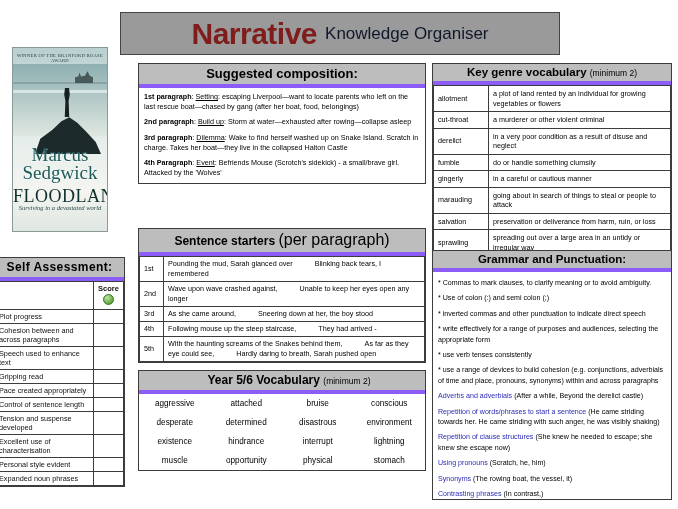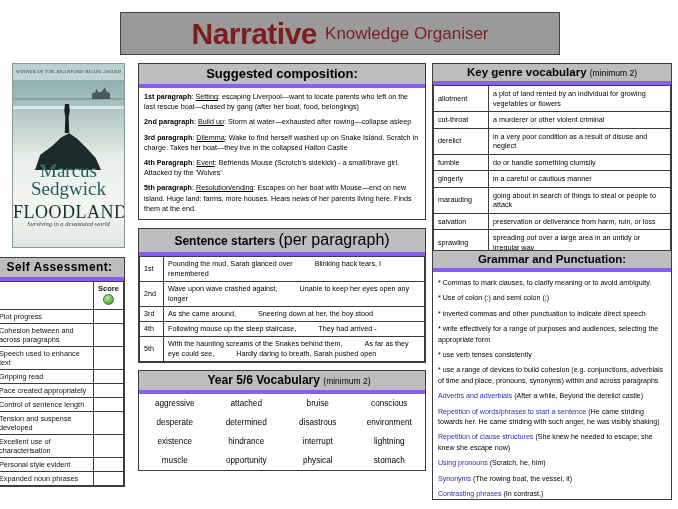--- a/index.html
+++ b/index.html
@@ -12,34 +12,34 @@
   .page { position: relative; width: 678px; height: 509px; background:#fff; }
 
   
   .title-banner {
     position: absolute; left: 120px; top: 12px; width: 440px; height: 43px;
     background: #9a9a9a; border: 1px solid #444;
     display: flex; align-items: center; justify-content: center;
     gap: 8px;
   }
   .title-main { font-size: 30px; font-weight: bold; color: #7f1d1d; letter-spacing: -0.5px; }
-  .title-sub  { font-size: 17px; color: #7f1d1d; font-weight: normal; }
+  .title-sub  { font-size: 17px; color: #0f172a; font-weight: normal; }
 
   
   .panel { position: absolute; border: 1px solid #3c3c3c; background: #fff; }
   .panel-head {
     background: #bdbdbd; border-bottom: 4px solid #8b5cf6;
     text-align: center; font-weight: bold; color:#000;
     padding: 2px 0 3px 0;
   }
   .panel-head .min { font-weight: normal; font-size: 8.5px; }
 
   
   .cover {
-    position: absolute; left: 12px; top: 63px; width: 113px; height: 185px;
+    position: absolute; left: 12px; top: 47px; width: 96px; height: 185px;
     background: linear-gradient(#b9cfd0 0%, #cfdedd 22%, #e9efec 55%, #f4f5f1 78%, #dfe6e1 100%);
     border: 1px solid #8a9a98; overflow: hidden;
   }
   .cover-award {
     position:absolute; top:5px; left:0; right:0; text-align:center;
     font-family: "Liberation Serif", serif; font-size: 4.6px;
     letter-spacing: .3px; color:#22403f; font-variant: small-caps;
   }
   .cover-sea {
     position:absolute; left:0; right:0; top:16px; height:72px;
@@ -215,21 +215,20 @@
     </table>
   </div>
 
   <div class="panel composition">
     <div class="panel-head">Suggested composition:</div>
     <div class="comp-body" id="comp-body">
         <div class="comp-p"><b>1st paragraph</b>: <u>Setting</u><span>: escaping Liverpool—want to locate parents who left on the last rescue boat—chased by gang (after her boat, food, belongings)</span></div>
         <div class="comp-p"><b>2nd paragraph</b>: <u>Build up</u><span>: Storm at water—exhausted after rowing—collapse asleep</span></div>
         <div class="comp-p"><b>3rd paragraph</b>: <u>Dilemma</u><span>: Wake to find herself washed up on Snake Island. Scratch in charge. Takes her boat—they live in the collapsed Halton Castle</span></div>
         <div class="comp-p"><b>4th Paragraph</b>: <u>Event</u><span>: Befriends Mouse (Scrotch's sidekick) - a small/brave girl. Attacked by the 'Wolves'</span></div>
-        <div class="comp-p"><b>5th paragraph</b>: <u>Resolution/ending</u><span>: Escapes on her boat with Mouse—end on new island. Huge land: farms, more houses. Hears news of her parents living here. Finds them at the end.</span></div>
       </div>
   </div>
 
   <div class="panel starters">
     <div class="panel-head">
       <span>Sentence starters</span>
       <span class="per">(per paragraph)</span>
     </div>
     <table class="ss">
       <tbody id="ss-body">

